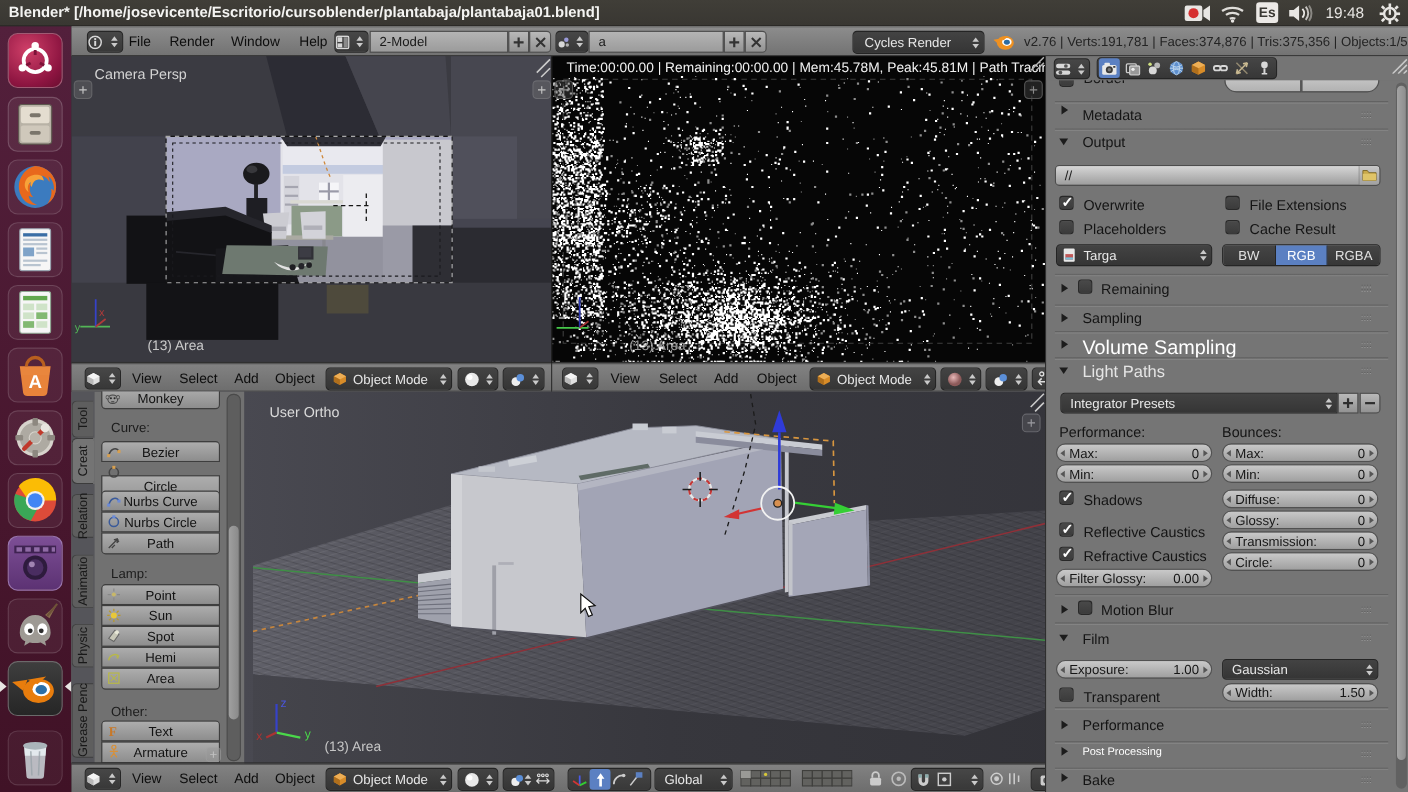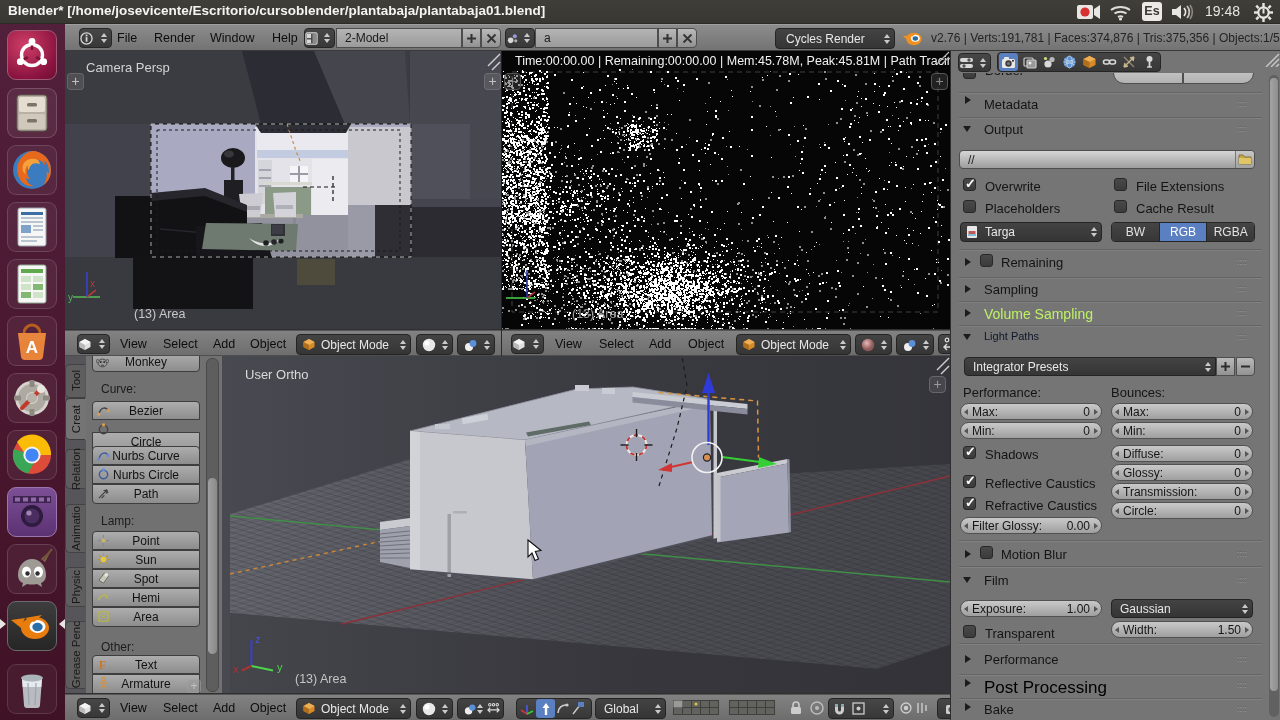--- a/index.html
+++ b/index.html
@@ -1055,27 +1055,27 @@
   <div class="sep" style="left:8px;top:226px;width:303px"></div>
   <div class="phead" style="left:14px;top:234px">
       <span class="tri-r"></span>
     </div>
   <div class="tx" style="left:33px;top:231px;font-size:13px;color:#141414">Sampling</div>
   <div class="grip" style="left:286px;top:232px">::::</div>
   <div class="sep" style="left:8px;top:250px;width:303px"></div>
   <div class="phead" style="left:14px;top:258px">
       <span class="tri-r"></span>
     </div>
-  <div class="tx" style="left:33px;top:255px;font-size:14px;color:#bef264">Volume Sampling</div>
+  <div class="tx" style="left:33px;top:255px;font-size:18px;color:#ffffff">Volume Sampling</div>
   <div class="grip" style="left:286px;top:256px">::::</div>
   <div class="sep" style="left:8px;top:274px;width:303px"></div>
   <div class="phead" style="left:12px;top:283px">
       <span class="tri-d"></span>
     </div>
-  <div class="tx" style="left:33px;top:279px;font-size:11px;color:#0f172a">Light Paths</div>
+  <div class="tx" style="left:33px;top:279px;font-size:15px;color:#e5e5e5">Light Paths</div>
   <div class="grip" style="left:286px;top:280px">::::</div>
   <div class="ddark" style="left:13px;top:306px;width:252px;height:19px;padding-left:8px;border-radius:4px 0 0 4px">Integrator Presets<div class="udw">
         <i class="u"></i>
         <i class="d"></i>
       </div></div>
   <div class="sbtn" style="left:265px;top:306px;width:19px;height:19px;border-radius:0">
       <svg width="11" height="11" viewBox="0 0 11 11">
         <path d="M4.5 1h2v3.5H10v2H6.5V10h-2V6.5H1v-2h3.5z" fill="#2e2e2e"></path>
       </svg>
     </div>
@@ -1180,21 +1180,21 @@
   <div class="sep" style="left:8px;top:592px;width:303px"></div>
   <div class="phead" style="left:14px;top:604px">
       <span class="tri-r"></span>
     </div>
   <div class="tx" style="left:33px;top:601px;font-size:13px;color:#141414">Performance</div>
   <div class="grip" style="left:286px;top:602px">::::</div>
   <div class="sep" style="left:8px;top:623px;width:303px"></div>
   <div class="phead" style="left:14px;top:628px">
       <span class="tri-r"></span>
     </div>
-  <div class="tx" style="left:33px;top:627px;font-size:17px;color:#000000">Post Processing</div>
+  <div class="tx" style="left:33px;top:627px;font-size:10px;color:#ffffff">Post Processing</div>
   <div class="grip" style="left:286px;top:628px">::::</div>
   <div class="sep" style="left:8px;top:647px;width:303px"></div>
   <div class="phead" style="left:14px;top:652px">
       <span class="tri-r"></span>
     </div>
   <div class="tx" style="left:33px;top:651px;font-size:13px;color:#141414">Bake</div>
   <div class="grip" style="left:286px;top:652px">::::</div>
 
   <div class="ab" style="left:318px;top:24px;width:10px;height:642px;background:#616161;border-radius:5px"></div>
   <div class="ab" style="left:319px;top:27px;width:8px;height:613px;background:linear-gradient(90deg,#a4a4a4,#8e8e8e);border-radius:4px"></div>

